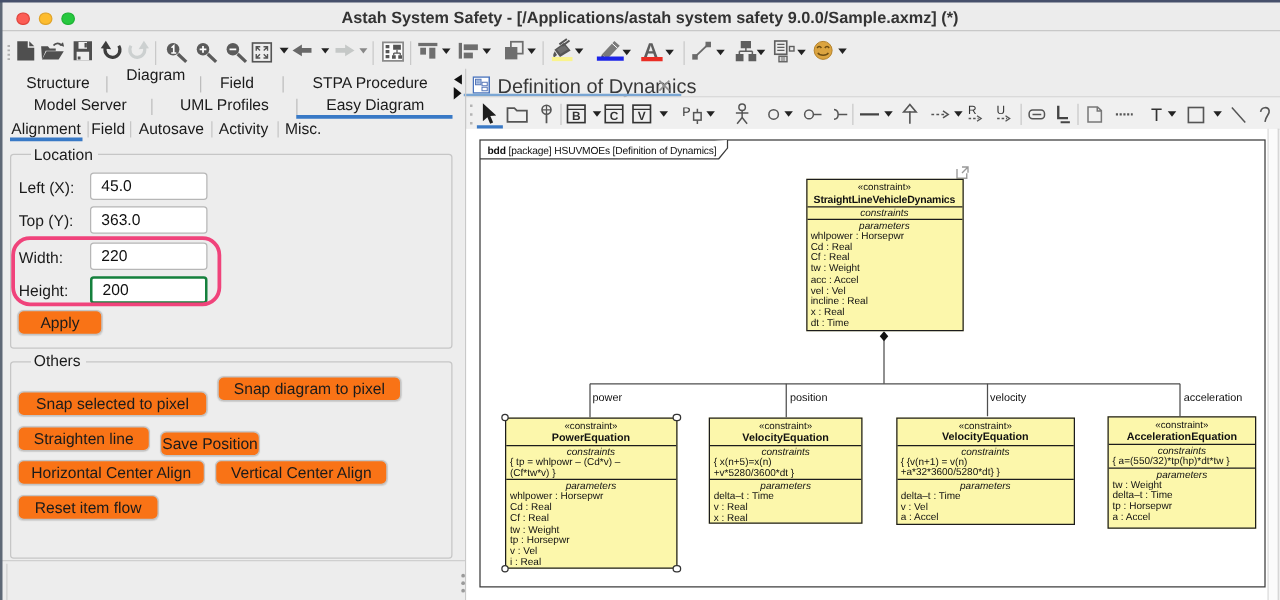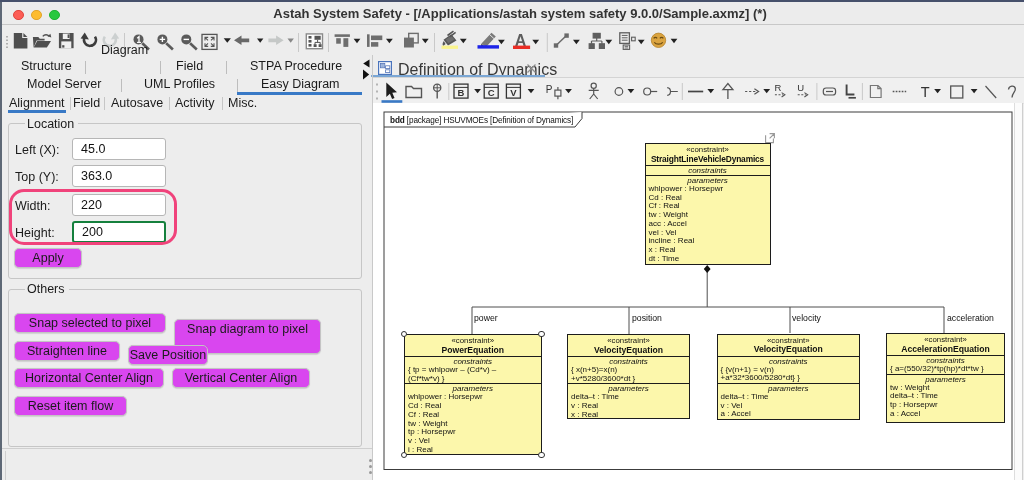--- a/index.html
+++ b/index.html
@@ -14,21 +14,21 @@
 #toolbar1{position:absolute;left:0;top:26px;width:1024px;height:29px;background:#ededed}
 
 .tabtxt{position:absolute;font-size:12.5px;color:#1b1b1b;white-space:nowrap}
 .tsep{position:absolute;width:1px;height:13px;background:#bdbdbd}
 .bluebar{position:absolute;background:#3879c6}
 
 fieldset{position:absolute;border:1px solid #c6c6c6;border-radius:3px;background:transparent}
 legend{font-size:12.5px;color:#1b1b1b;margin-left:16px;padding:0 4px 0 2px}
 .flabel{position:absolute;font-size:12.5px;color:#1b1b1b}
 .tinput{position:absolute;width:94px;height:22px;background:#fff;border:1px solid #b6b6b6;border-radius:3px;font-size:12.5px;color:#111;line-height:20px;padding-left:8px}
-.btn{position:absolute;background:#d946ef;border:1px solid #c4c4c4;border-radius:5px;font-size:12.5px;color:#1b1b1b;text-align:center;line-height:18px;box-shadow:0 0.5px 1px rgba(0,0,0,0.12)}
+.btn{position:absolute;background:#f97316;border:1px solid #c4c4c4;border-radius:5px;font-size:12.5px;color:#1b1b1b;text-align:center;line-height:18px;box-shadow:0 0.5px 1px rgba(0,0,0,0.12)}
 #pink{position:absolute;left:9px;top:188.5px;width:168px;height:56.5px;border:3.8px solid #f0437b;border-radius:15px}
 
 #canvas{position:absolute;left:373px;top:103px;width:641px;height:377px;background:#fff}
 #vscroll{position:absolute;left:1014px;top:103px;width:7.5px;height:377px;background:#fbfbfb;border-left:1px solid #ddd}
 
 .blk{position:absolute;background:#fcf7ab;border:1.5px solid #1c1c1c;font-size:8px;color:#111;line-height:8.7px}
 .bhead{text-align:center;padding-top:2px}
 .bst{font-size:7.8px;line-height:8.5px}
 .bname{font-weight:bold;font-size:8.6px;line-height:9.5px}
 .bsec{border-top:1px solid #1c1c1c}
@@ -191,21 +191,21 @@
     <path d="M659.9,12.4 C660.8,10.9 662.4,10.9 663.3,12.4" stroke="#6d4d13" stroke-width="1.2" fill="none"></path>
     <path d="M654.3,16.3 C655.7,18.8 661.3,18.8 662.7,16.3" stroke="#6d4d13" stroke-width="1.2" fill="none"></path>
   </g>
   <polygon points="670.6,12.8 677.4,12.8 674,17.2" fill="#222"></polygon>
 </svg>
 </div>
 
 <div id="lefttabs">
   <div class="tabtxt" style="left:21px;top:59px">Structure</div>
   <div class="tsep" style="left:85px;top:60.5px"></div>
-  <div class="tabtxt" style="left:101px;top:43px">Diagram</div>
+  <div class="tabtxt" style="left:101px;top:53px">Diagram</div>
   <div class="tsep" style="left:160px;top:60.5px"></div>
   <div class="tabtxt" style="left:176px;top:59px">Field</div>
   <div class="tsep" style="left:226px;top:60.5px"></div>
   <div class="tabtxt" style="left:250px;top:59px">STPA Procedure</div>
 
   <div class="tabtxt" style="left:27px;top:77px">Model Server</div>
   <div class="tsep" style="left:121px;top:78.5px"></div>
   <div class="tabtxt" style="left:144px;top:77px">UML Profiles</div>
   <div class="tsep" style="left:237px;top:78.5px"></div>
   <div class="tabtxt" style="left:261px;top:77px">Easy Diagram</div>
@@ -361,21 +361,21 @@
   <div class="tinput" style="left:72px;top:194px">220</div>
   <div class="flabel" style="left:15px;top:226px">Height:</div>
   <div class="tinput" style="left:72px;top:221px;border:2px solid #15803d;line-height:19px">200</div>
   <div id="pink"></div>
   <div class="btn" style="left:14px;top:248px;width:68px;height:20px">Apply</div>
 
   <fieldset style="left:8px;top:282px;width:354px;height:165px">
       <legend>Others</legend>
     </fieldset>
   <div class="btn" style="left:14px;top:313px;width:152px;height:20px">Snap selected to pixel</div>
-  <div class="btn" style="left:174px;top:319px;width:147px;height:35px">Snap diagram to pixel</div>
+  <div class="btn" style="left:174px;top:301px;width:147px;height:20px">Snap diagram to pixel</div>
   <div class="btn" style="left:14px;top:341px;width:106px;height:20px">Straighten line</div>
   <div class="btn" style="left:128px;top:345px;width:80px;height:20px">Save Position</div>
   <div class="btn" style="left:14px;top:368px;width:150px;height:20px">Horizontal Center Align</div>
   <div class="btn" style="left:172px;top:368px;width:138px;height:20px">Vertical Center Align</div>
   <div class="btn" style="left:14px;top:396px;width:113px;height:20px">Reset item flow</div>
 
   <div class="abs" style="left:0px;top:448px;width:372px;height:1px;background:#cfcfcf"></div>
   <div class="abs" style="left:5px;top:451px;width:1px;height:29px;background:#cfcfcf"></div>
   <div class="abs" style="left:369px;top:459px;width:3px;height:3px;border-radius:50%;background:#9a9a9a"></div>
   <div class="abs" style="left:369px;top:465px;width:3px;height:3px;border-radius:50%;background:#9a9a9a"></div>

